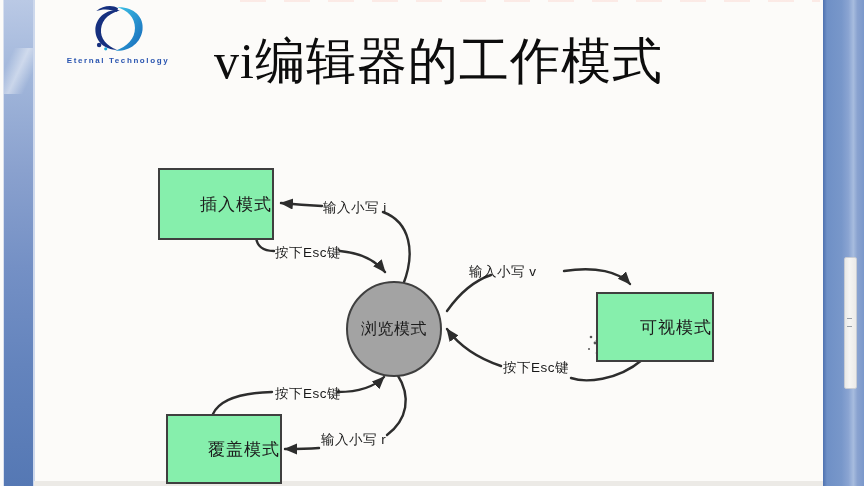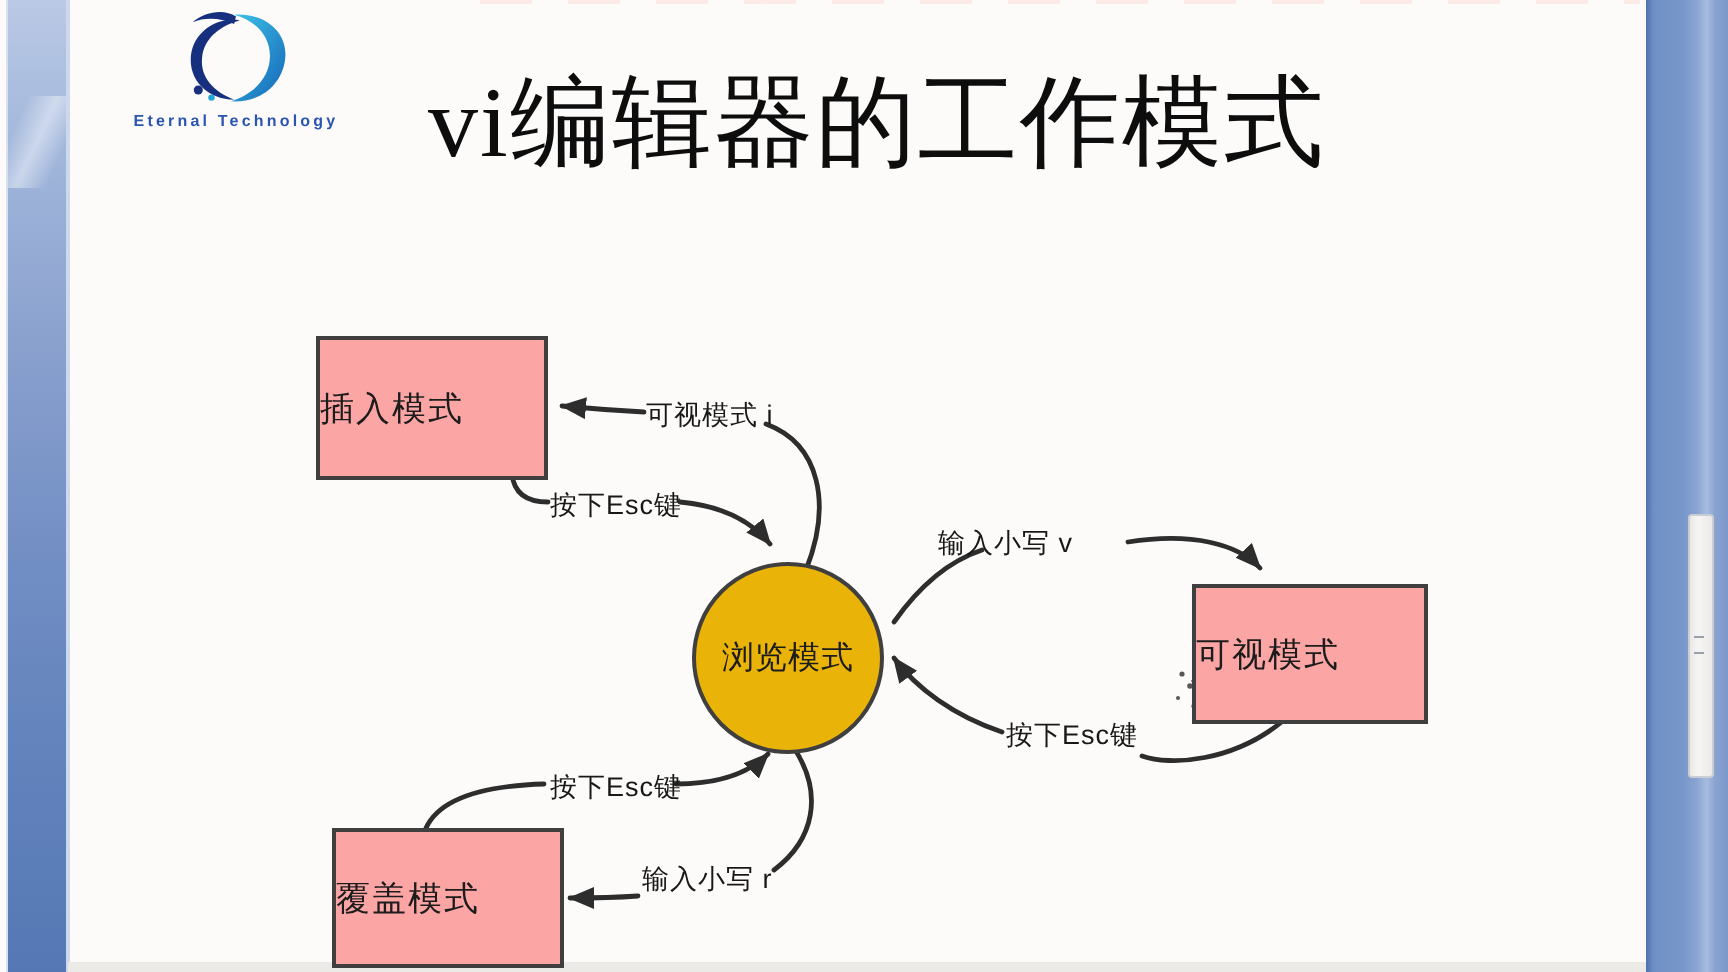--- a/index.html
+++ b/index.html
@@ -51,30 +51,30 @@
   }
   
   .page-title{
     position:absolute;left:214px;top:28px;width:460px;
     font-family:"Liberation Serif","DejaVu Serif",serif;
     font-size:50px;color:#0d0d0d;letter-spacing:1px;white-space:nowrap;
   }
   
   .edge-svg{position:absolute;left:0;top:0;width:864px;height:486px;}
   .node-box{
-    position:absolute;background:#fca5a5;border:2px solid #3f3f3f;
-    display:flex;align-items:center;justify-content:flex-start;
+    position:absolute;background:#86efac;border:2px solid #3f3f3f;
+    display:flex;align-items:center;justify-content:flex-end;
     font-size:17px;color:#1c1c1c;letter-spacing:1px;
   }
   .node-insert{left:158px;top:168px;width:112px;height:68px;}
   .node-visual{left:596px;top:292px;width:114px;height:66px;}
   .node-overwrite{left:166px;top:414px;width:112px;height:66px;}
   .node-hub{
     position:absolute;left:346px;top:281px;width:92px;height:92px;
-    background:#eab308;border:2px solid #3f3f3f;border-radius:50%;
+    background:#a3a3a3;border:2px solid #3f3f3f;border-radius:50%;
     display:flex;align-items:center;justify-content:center;
     font-size:16px;color:#1c1c1c;letter-spacing:.5px;
   }
   .edge-label{
     position:absolute;font-size:13.5px;color:#181818;white-space:nowrap;letter-spacing:.5px;
   }
   .lbl-i{left:323px;top:199px;}
   .lbl-esc-insert{left:275px;top:244px;}
   .lbl-v{left:469px;top:263px;}
   .lbl-esc-visual{left:503px;top:359px;}
@@ -158,18 +158,18 @@
 <div class="node-box node-visual">
   <span>可视模式</span>
 </div>
 <div class="node-box node-overwrite">
   <span>覆盖模式</span>
 </div>
 <div class="node-hub">
   <span>浏览模式</span>
 </div>
 
-<span class="edge-label lbl-i">可视模式 i</span>
+<span class="edge-label lbl-i">输入小写 i</span>
 <span class="edge-label lbl-esc-insert">按下Esc键</span>
 <span class="edge-label lbl-v">输入小写 v</span>
 <span class="edge-label lbl-esc-visual">按下Esc键</span>
 <span class="edge-label lbl-r">输入小写 r</span>
 <span class="edge-label lbl-esc-overwrite">按下Esc键</span>
 
 </body></html>

